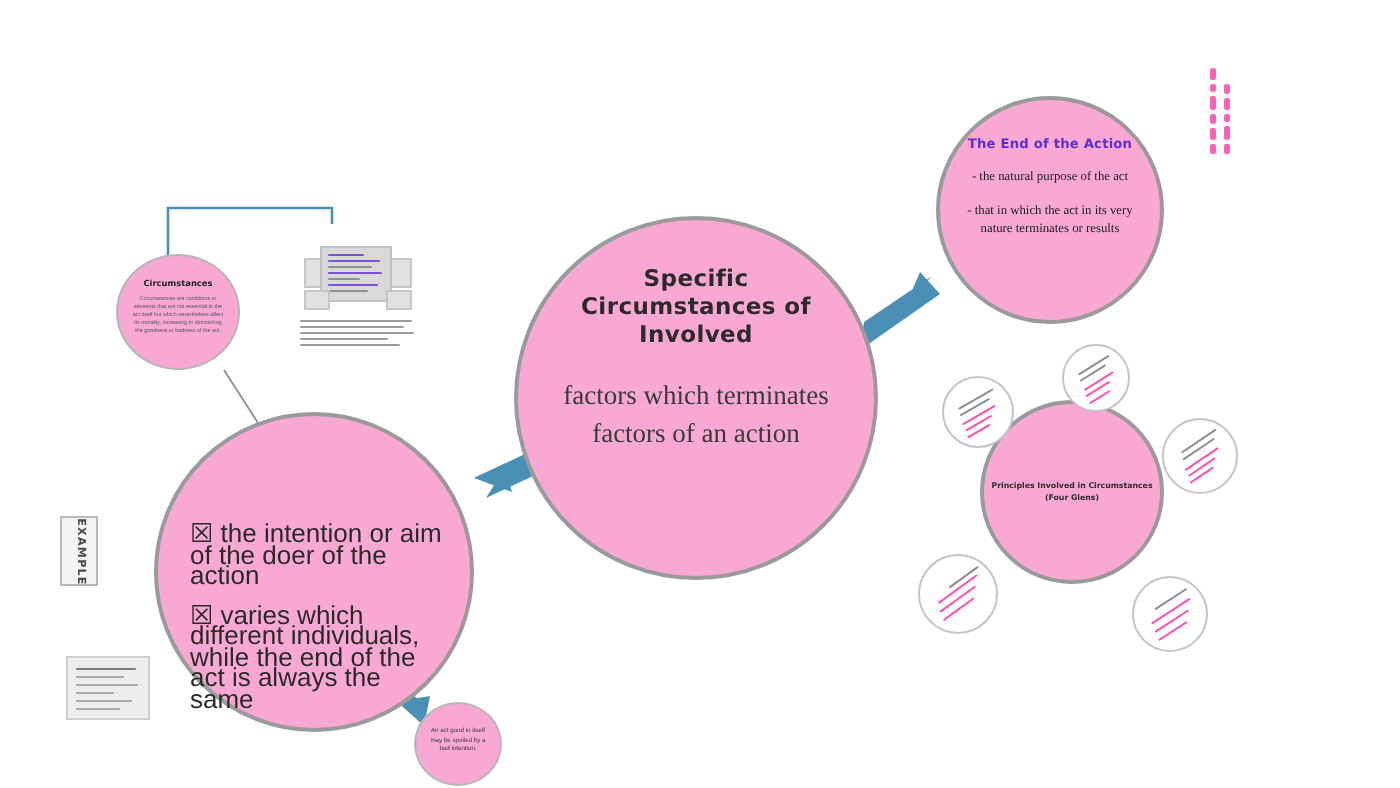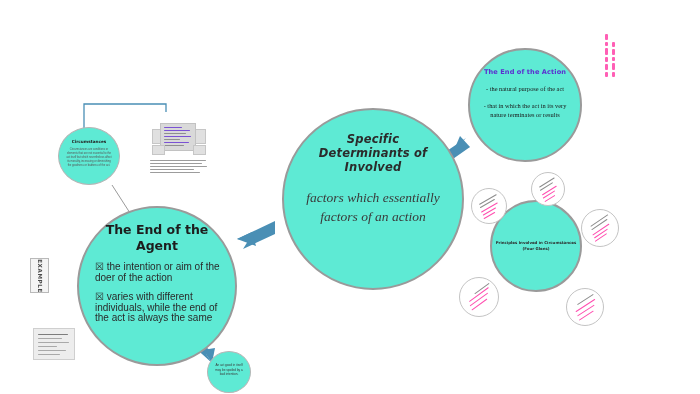--- a/index.html
+++ b/index.html
@@ -3,38 +3,38 @@
 <meta charset="utf-8">
 <style>
   html,body{margin:0;padding:0;}
   body{
     width:700px;height:394px;background:#ffffff;overflow:hidden;
     font-family:"Liberation Sans",sans-serif;position:relative;
   }
   #canvas{position:absolute;inset:0;width:700px;height:394px;}
 
   .circle{position:absolute;border-radius:50%;box-sizing:border-box;
-          border:2px solid #9a9a9a;background:#5eead4;}
+          border:2px solid #9a9a9a;background:#f9a8d4;}
   .circle-thin{border-width:1px;border-color:#b6b6b6;}
 
   
-  #central{left:282px;top:108px;width:182px;height:182px;font-style:italic;}
+  #central{left:257px;top:108px;width:182px;height:182px;}
   .c-title{position:absolute;left:0;right:0;top:22px;text-align:center;
            font-family:"DejaVu Sans",sans-serif;font-weight:700;font-size:11.5px;
            line-height:14px;color:#2b2b2b;letter-spacing:.2px;}
   .c-body{position:absolute;left:6px;right:6px;top:78px;text-align:center;
           font-family:"Liberation Serif",serif;font-size:13.5px;line-height:19px;color:#3a3a3a;}
 
   
   #agent{left:77px;top:206px;width:160px;height:160px;}
   .a-title{position:absolute;left:0;right:0;top:14px;text-align:center;
            font-family:"DejaVu Sans",sans-serif;font-weight:700;font-size:12.5px;
            line-height:16px;color:#1d1d1d;}
   .a-body{position:absolute;left:16px;right:12px;top:54px;
-          font-family:"Liberation Sans",sans-serif;font-size:10px;line-height:10.5px;color:#2a2a2a;}
+          font-family:"Liberation Sans",sans-serif;font-size:13px;line-height:10.5px;color:#2a2a2a;}
   .a-body p{margin:0 0 9px 0;}
 
   
   #action{left:468px;top:48px;width:114px;height:114px;}
   .ac-title{position:absolute;left:0;right:0;top:18px;text-align:center;
             font-family:"DejaVu Sans",sans-serif;font-weight:700;font-size:6.6px;
             color:#5b2fd0;letter-spacing:.1px;}
   .ac-body{position:absolute;left:10px;right:10px;top:34px;text-align:center;
            font-family:"Liberation Serif",serif;font-size:6.4px;line-height:9px;color:#1a1a1a;}
   .ac-body p{margin:0 0 8px 0;}
@@ -159,37 +159,33 @@
   </div>
 
   <div class="circle circle-thin" id="circumstances">
     <div class="cm-title">Circumstances</div>
     <div class="cm-body">Circumstances are conditions or elements that are not essential to the act itself but which nevertheless affect its morality, increasing or diminishing the goodness or badness of the act.</div>
   </div>
 
   <div class="circle" id="central">
     <div class="c-title">
       <div>Specific</div>
-      <div>Determinants of</div>
+      <div>Circumstances of</div>
       <div>Involved</div>
     </div>
     <div class="c-body">
-      <div>factors which essentially</div>
+      <div>factors which terminates</div>
       <div>factors of an action</div>
     </div>
   </div>
 
   <div class="circle" id="agent">
-    <div class="a-title">
-      <div>The End of the</div>
-      <div>Agent</div>
-    </div>
     <div class="a-body">
       <p>☒ the intention or aim of the doer of the action</p>
-      <p>☒ varies with different individuals, while the end of the act is always the same</p>
+      <p>☒ varies which different individuals, while the end of the act is always the same</p>
     </div>
   </div>
 
   <div class="circle" id="action">
     <div class="ac-title">The End of the Action</div>
     <div class="ac-body">
       <p>- the natural purpose of the act</p>
       <p>- that in which the act in its very nature terminates or results</p>
     </div>
   </div>

